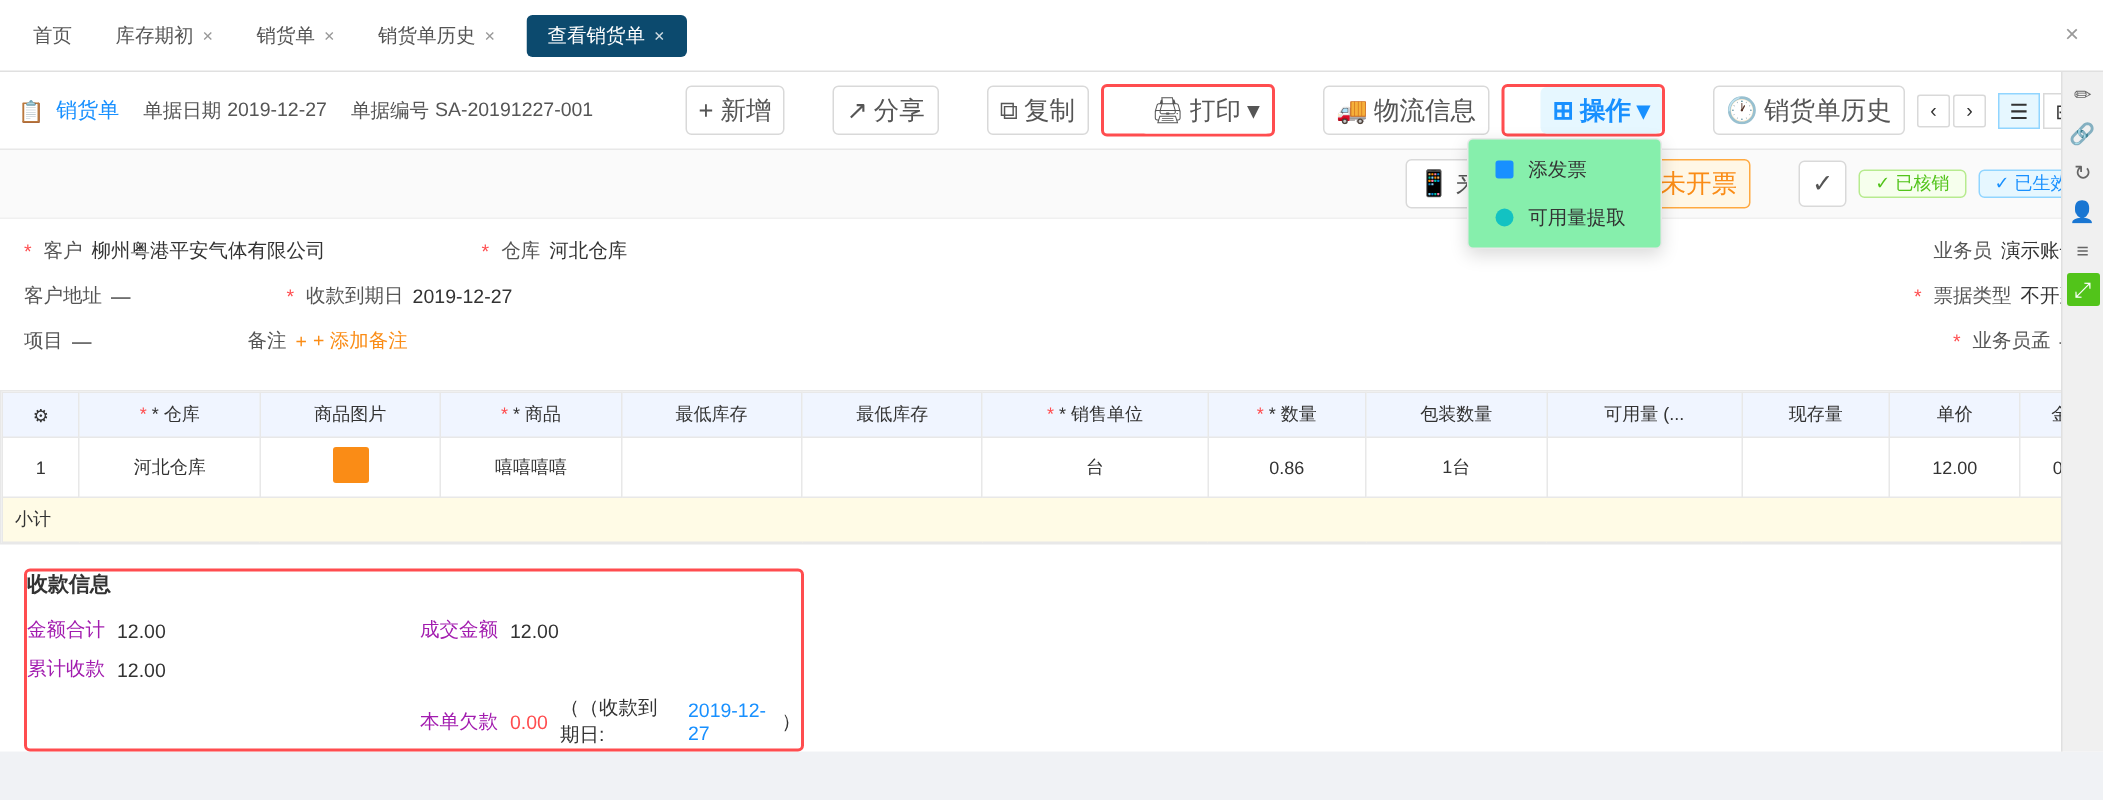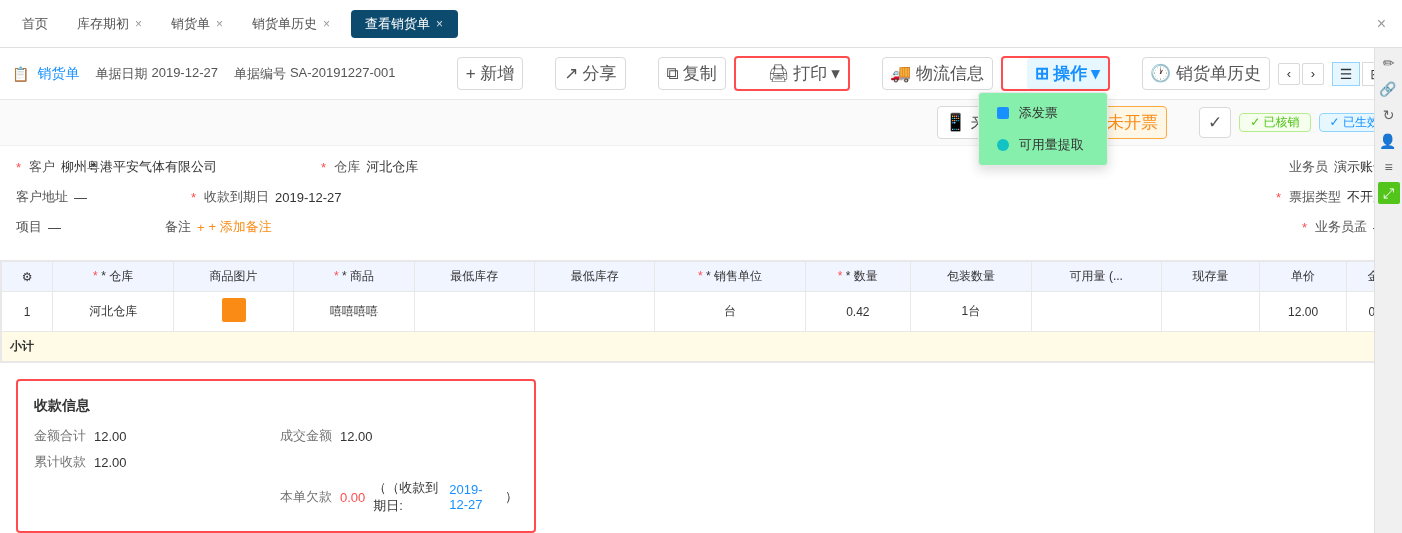--- a/index.html
+++ b/index.html
@@ -90,27 +90,27 @@
       border: 1px solid #e8e8e8; padding: 6px 8px;
       font-size: 12px; text-align: center;
     }
     .subtotal-row td { background: #fffbe6; }
     .required-col { color: #ff4d4f; }
     .table-wrapper { overflow-x: auto; border: 1px solid #e8e8e8; }
     .product-thumb { width: 24px; height: 24px; background: #fa8c16; border-radius: 2px; display: inline-block; }
 
     
     .payment-section {
-      border: 2px solid #ff4d4f; margin: 16px; padding: 16px;
+      border: 2px solid #ff4d4f; margin: 16px; 
       border-radius: 4px; max-width: 520px; background: #fff;
     }
     .payment-title { font-weight: bold; margin-bottom: 12px; font-size: 14px; }
     .payment-grid { display: grid; grid-template-columns: 1fr 1fr; gap: 8px; }
     .payment-row { display: flex; align-items: center; gap: 8px; font-size: 13px; }
-    .payment-label { color: #737373; white-space: nowrap; }
+    .payment-label { color: #a21caf; white-space: nowrap; }
     .payment-value { color: #333; }
     .payment-value-red { color: #ff4d4f; }
     .payment-value-blue { color: #1890ff; }
 
     
     .dropdown-menu {
       position: absolute; top: 32px; right: 0; z-index: 1000;
       background: #86efac; border: 1px solid #e8e8e8;
       border-radius: 4px; box-shadow: 0 4px 12px rgba(0,0,0,0.15);
       min-width: 120px; padding: 4px 0;
@@ -337,29 +337,29 @@
         <tr>
           <td>1</td>
           <td>河北仓库</td>
           <td>
             <div class="product-thumb"></div>
           </td>
           <td>嘻嘻嘻嘻</td>
           <td></td>
           <td></td>
           <td>台</td>
-          <td>0.42</td>
+          <td>0.86</td>
           <td>1台</td>
           <td></td>
           <td></td>
           <td>12.00</td>
           <td>0.</td>
         </tr>
         <tr class="subtotal-row">
-          <td colspan="13" style="text-align:left; padding-left:8px;font-weight:bold;">
+          <td colspan="13" style="text-align:left; padding-left:8px;">
             <span>小计</span>
           </td>
         </tr>
       </tbody>
     </table>
   </div>
 
   <div class="payment-section">
     <div class="payment-title">收款信息</div>
     <div class="payment-grid">

